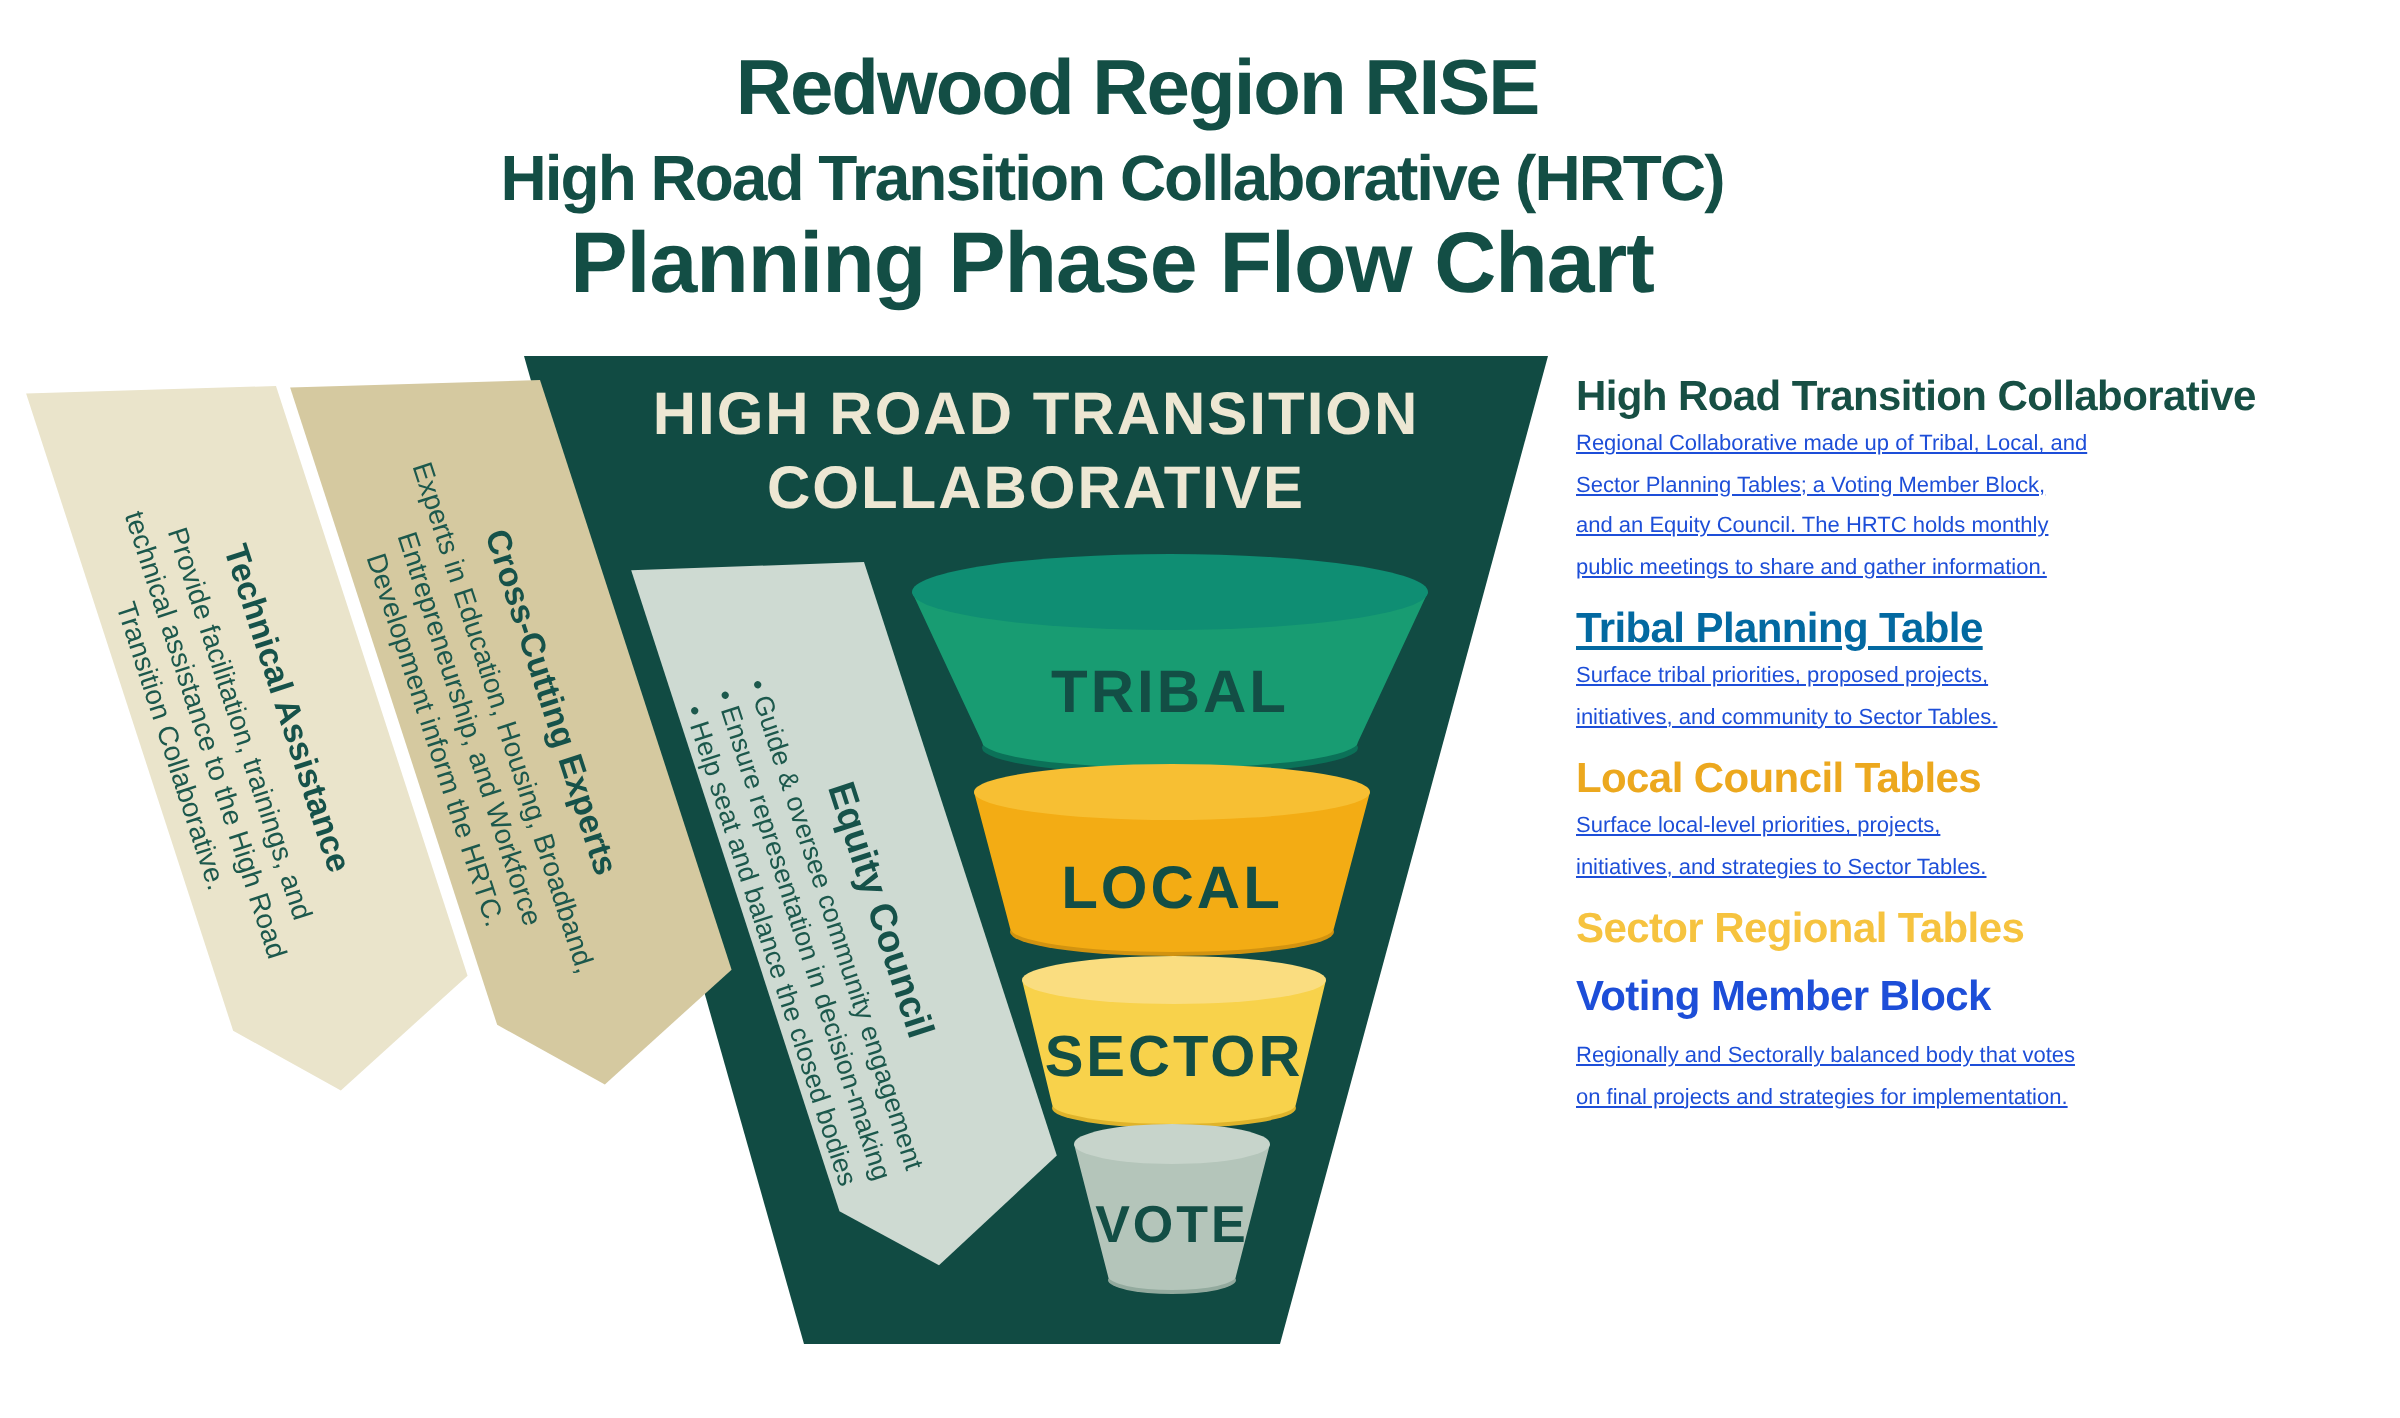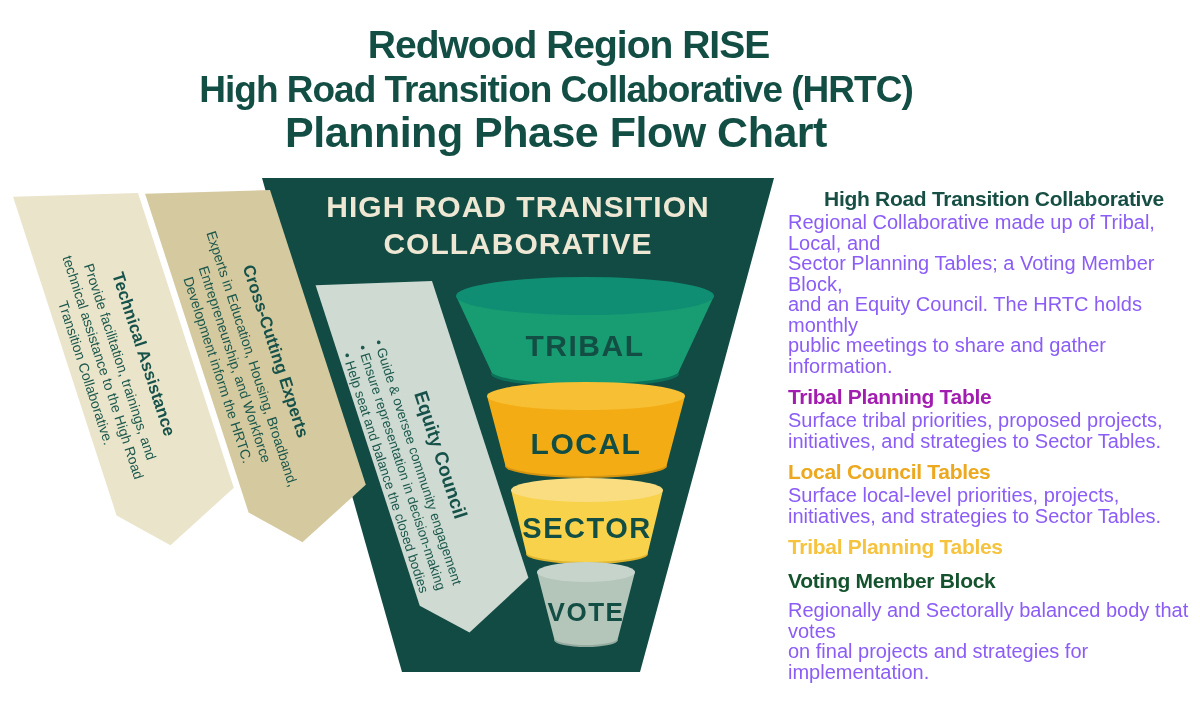--- a/index.html
+++ b/index.html
@@ -6,45 +6,45 @@
   body{
     width:1200px;height:709px;position:relative;background:#ffffff;
     font-family:"Liberation Sans",sans-serif;overflow:hidden;
   }
   
   .title-block{
     position:absolute;left:0;top:22px;width:1112px;text-align:center;
     color:#134E45;font-weight:bold;
   }
   .title-line1{font-size:39px;line-height:46px;letter-spacing:-1px;padding-left:25px;}
-  .title-line2{font-size:37px;line-height:43px;letter-spacing:-1px;}
+  .title-line2{font-size:32px;line-height:43px;letter-spacing:-1px;}
   .title-line3{font-size:43px;line-height:43px;letter-spacing:-0.5px;}
 
   
   .graphic{position:absolute;left:0;top:0;width:1200px;height:709px;}
   .graphic text{font-family:"Liberation Sans",sans-serif;}
   .hrtc-title{fill:#EDE7D3;font-size:30px;font-weight:bold;letter-spacing:1px;}
   .bucket-label{fill:#134E45;font-weight:bold;letter-spacing:1.5px;}
   .banner-title{fill:#16524A;font-weight:bold;}
   .banner-body{fill:#1C584C;}
 
   
   .right-col{position:absolute;left:788px;top:186px;width:412px;}
   .right-col section{margin:0 0 8px 0;}
   .right-col h2{
     margin:0;font-size:21px;line-height:26px;font-weight:bold;letter-spacing:-0.3px;
   }
   .right-col p{
-    margin:0;font-size:20px;line-height:20.5px;color:#8b5cf6;white-space:pre-line;
+    margin:0;font-size:11px;line-height:20.5px;color:#1d4ed8;white-space:pre-line;text-decoration:underline;
   }
-  .c-dark  {color:#174F44;text-align:center;}
-  .c-green {color:#a21caf;}
+  .c-dark  {color:#174F44;}
+  .c-green {color:#0369a1;text-decoration:underline;}
   .c-amber {color:#ECA81E;}
   .c-yellow{color:#F6C33F;}
-  .c-sage  {color:#14532d;}
+  .c-sage  {color:#1d4ed8;}
   .sec-voting h2{margin-bottom:6px;}
 </style>
 </head>
 <body>
 
 <svg class="graphic" viewBox="0 0 1200 709" aria-hidden="true">
 
   <path d="M262 178 L774 178 L640 672 L402 672 Z" fill="#114B43"></path>
 
   <text class="hrtc-title" x="518" y="217" text-anchor="middle">HIGH ROAD TRANSITION</text>
@@ -115,31 +115,31 @@
     <h2 class="c-dark">High Road Transition Collaborative</h2>
     <p>Regional Collaborative made up of Tribal, Local, and
 Sector Planning Tables; a Voting Member Block,
 and an Equity Council. The HRTC holds monthly
 public meetings to share and gather information.</p>
   </section>
 
   <section class="sec-tribal">
     <h2 class="c-green">Tribal Planning Table</h2>
     <p>Surface tribal priorities, proposed projects,
-initiatives, and strategies to Sector Tables.</p>
+initiatives, and community to Sector Tables.</p>
   </section>
 
   <section class="sec-local">
     <h2 class="c-amber">Local Council Tables</h2>
     <p>Surface local-level priorities, projects,
 initiatives, and strategies to Sector Tables.</p>
   </section>
 
   <section class="sec-sector">
-    <h2 class="c-yellow">Tribal Planning Tables</h2>
+    <h2 class="c-yellow">Sector Regional Tables</h2>
   </section>
 
   <section class="sec-voting">
     <h2 class="c-sage">Voting Member Block</h2>
     <p>Regionally and Sectorally balanced body that votes
 on final projects and strategies for implementation.</p>
   </section>
 
 </aside>
 

